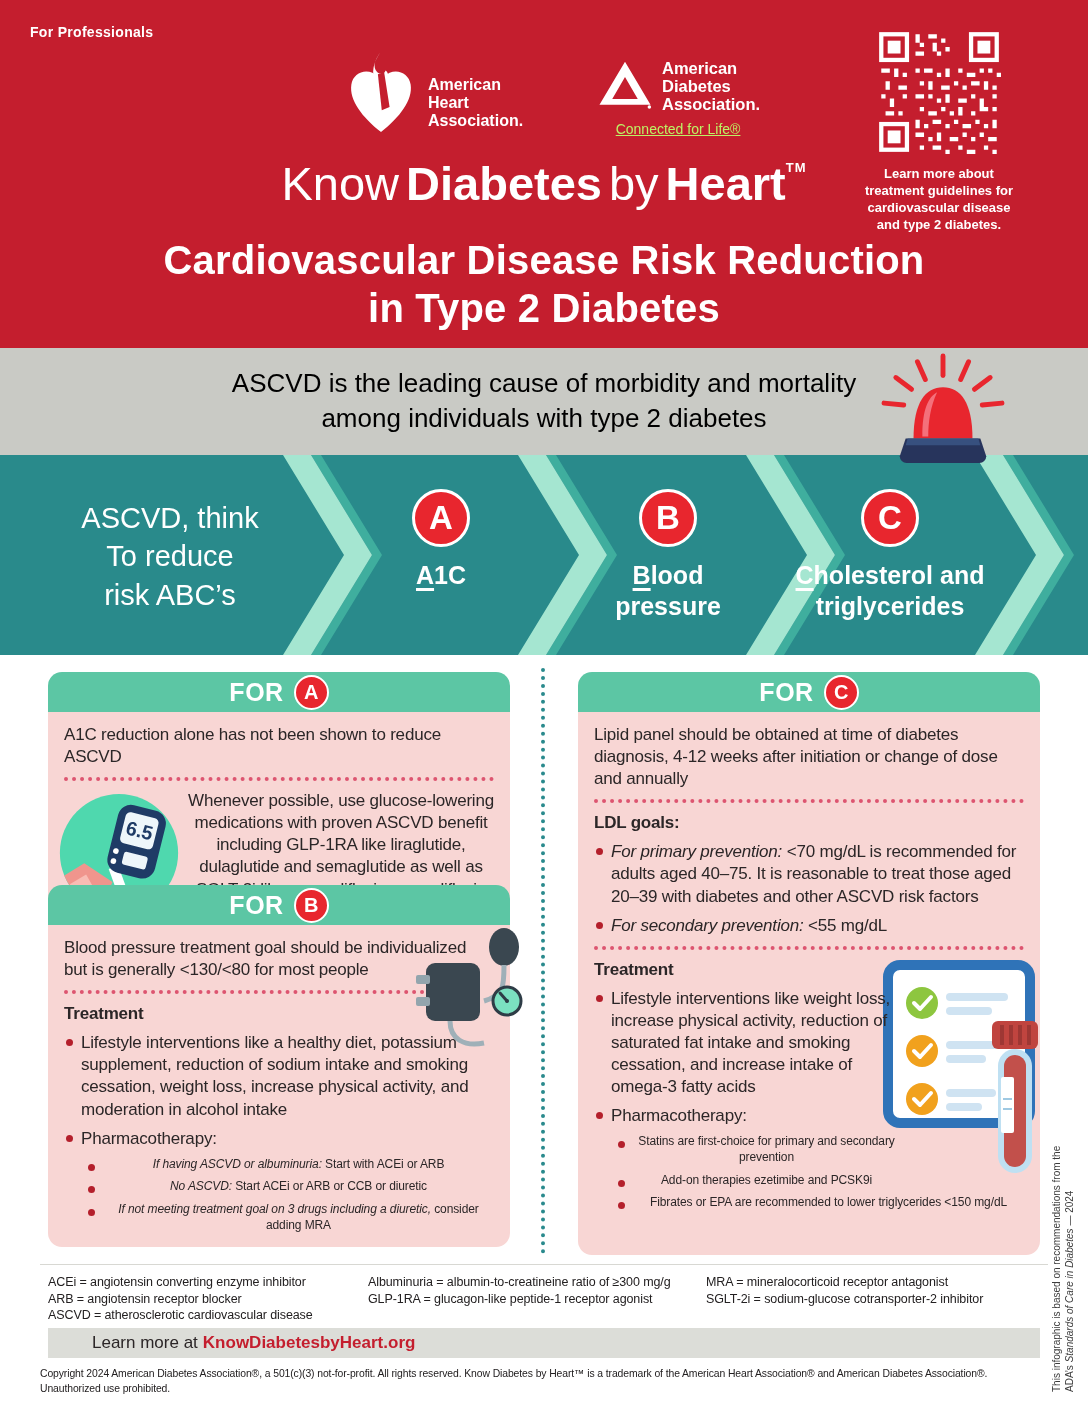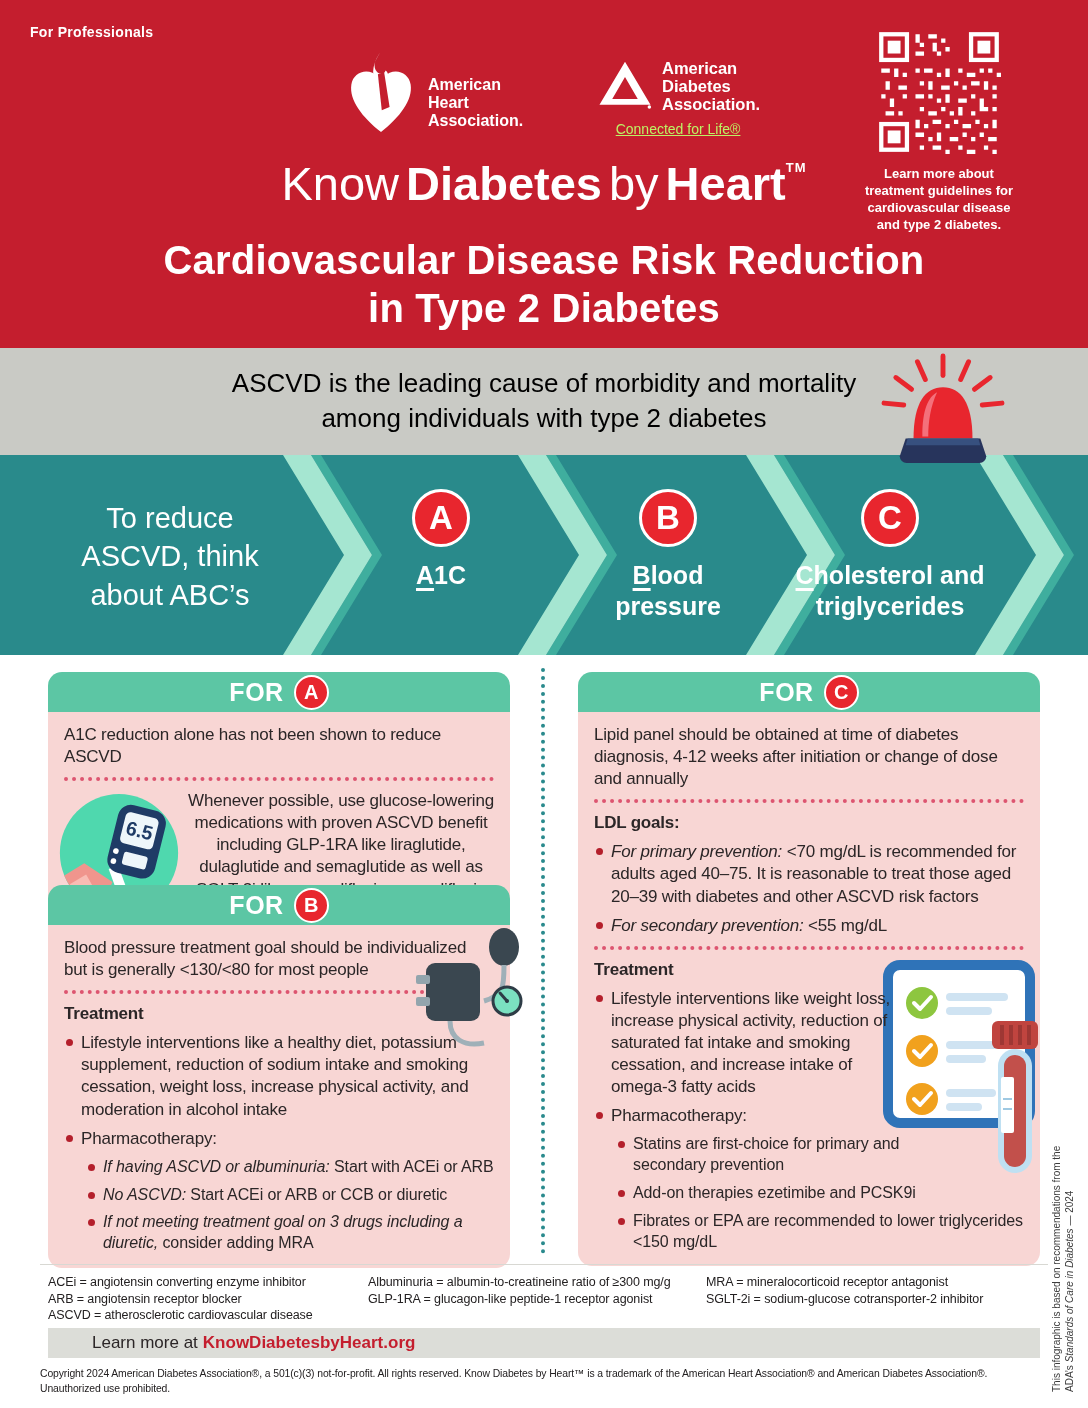--- a/index.html
+++ b/index.html
@@ -49,21 +49,21 @@
              justify-content:center;gap:10px;}
   .for-word{color:#fff;font-weight:bold;font-size:25px;letter-spacing:.5px;}
   .head-circle{width:35px;height:35px;border-radius:50%;background:#e8262e;border:2.5px solid #fff;color:#fff;
                font-weight:bold;font-size:20px;display:flex;align-items:center;justify-content:center;}
   .card-body{background:#f8d6d4;border-radius:0 0 14px 14px;padding:12px 16px 14px;font-size:17px;
              line-height:1.3;color:#2b2627;letter-spacing:-.2px;position:relative;}
   .dotted{border:none;border-bottom:4px dotted #dd5570;margin:9px 0 9px;}
   .bold-head{font-weight:bold;margin-top:2px;}
   .bul{position:relative;padding-left:17px;margin-top:7px;}
   .bul::before{content:"";position:absolute;left:2px;top:7px;width:7px;height:7px;border-radius:50%;background:#b41f2b;}
-  .sub{margin-left:22px;font-size:16px;letter-spacing:-.1px;}
+  .sub{margin-left:22px;font-size:12px;letter-spacing:-.1px;text-align:center;}
   .card-a{left:48px;top:672px;}
   .card-a .card-body{min-height:167px;}
   .card-b{left:48px;top:885px;}
   .card-b .card-body{min-height:318px;}
   .card-c{left:578px;top:672px;}
   .card-c .card-body{min-height:543px;}
   .media{display:flex;align-items:center;gap:8px;margin-top:2px;}
   .media svg{flex:0 0 auto;margin-left:-6px;}
   .media-text{text-align:center;flex:1;}
   .bp-illust{position:absolute;right:-22px;top:0px;z-index:2;}
@@ -172,23 +172,23 @@
         <path fill="#e8262e" d="M40,88 C40,52 52,36 70,36 C88,36 100,52 100,88 Z"></path>
         <path fill="#f4707b" d="M49,86 C49,58 55,46 64,41 C57,56 55,72 55,86 Z"></path>
         <path fill="#27345c" d="M32,88 L108,88 L114,106 A7,7 0 0 1 107,113 L33,113 A7,7 0 0 1 26,106 Z"></path>
         <path fill="#37507f" d="M34,88 L106,88 L108,95 L32,95 Z"></path>
       </svg>
     </span>
   </div>
 
   <div class="sec-teal">
     <div class="abc-intro">
+      <div>ASCVD, think</div>
       <div>To reduce</div>
-      <div>ASCVD, think</div>
-      <div>about ABC’s</div>
+      <div>risk ABC’s</div>
     </div>
 
     <span class="chev" style="left:283px;">
       <svg width="100" height="200" viewBox="0 0 100 200">
         <polygon points="28,0 38,0 99,100 38,200 28,200 89,100" fill="#3fae9e"></polygon>
         <polygon points="0,0 28,0 89,100 28,200 0,200 61,100" fill="#a5e6d1"></polygon>
       </svg>
     </span>
     <span class="chev" style="left:518px;">
       <svg width="100" height="200" viewBox="0 0 100 200">

